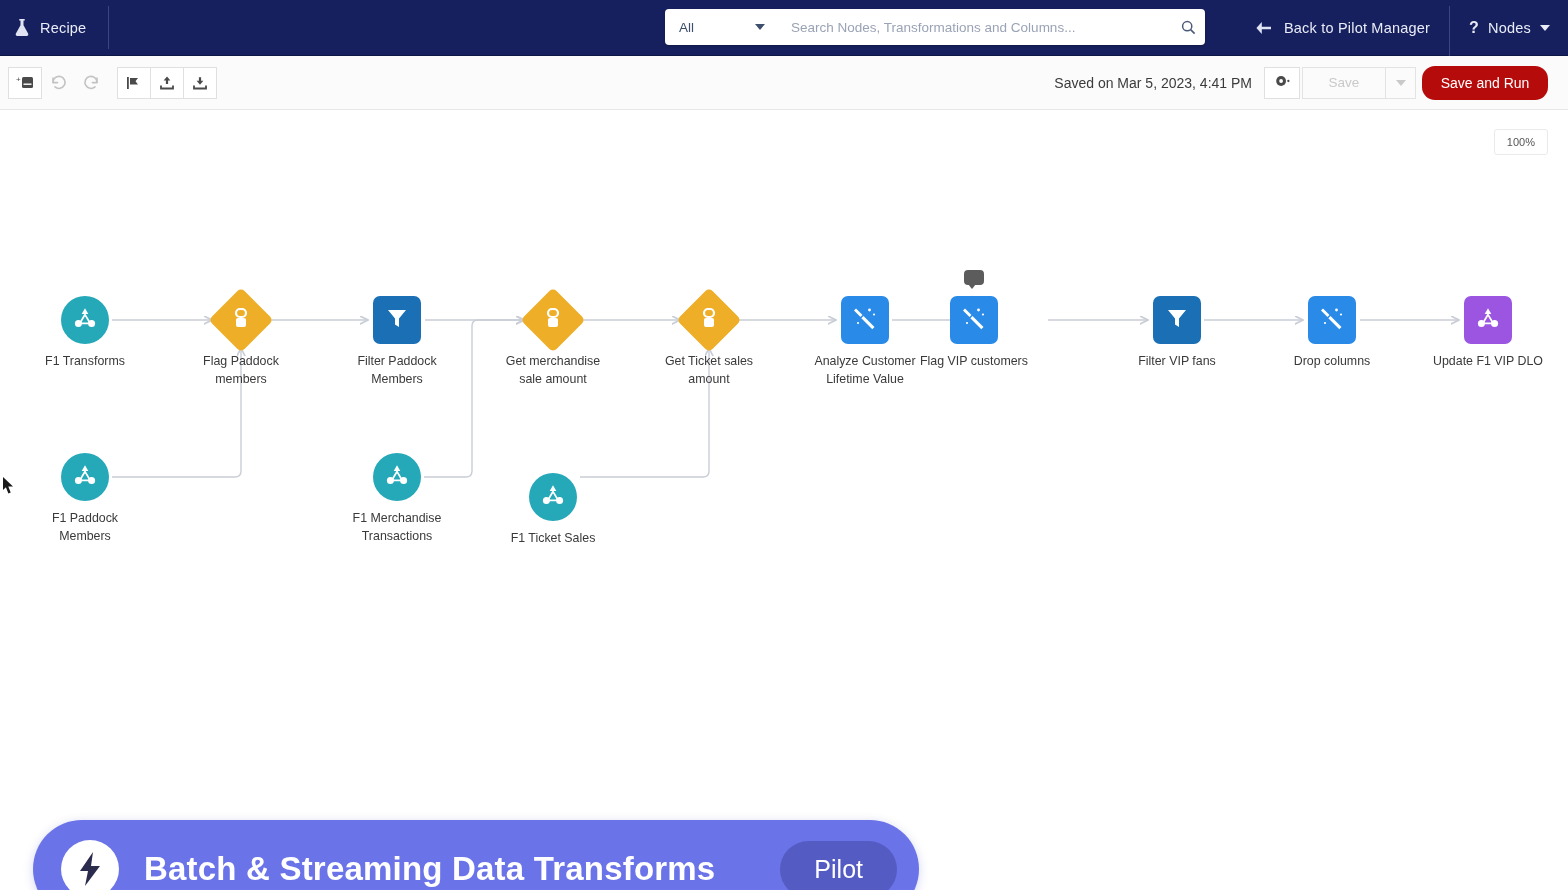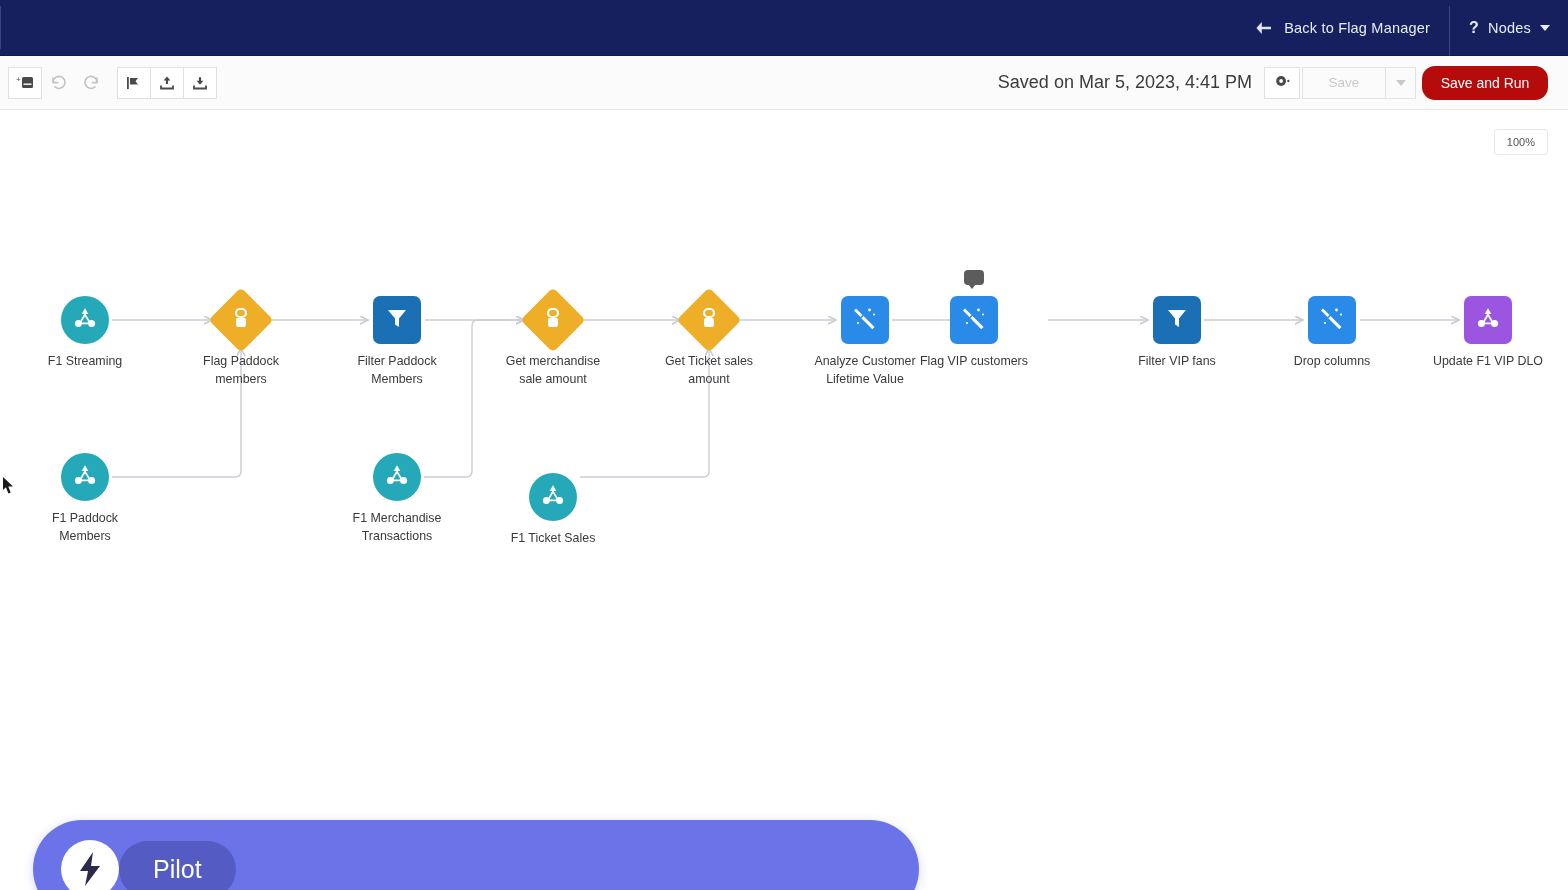--- a/index.html
+++ b/index.html
@@ -87,21 +87,21 @@
     border: 1px solid #e0e0e0; background: #ffffff;
     margin-right: -1px;
     cursor: pointer;
   }
   .tool-btn.plain { border-color: transparent; background: transparent; }
   .tool-btn svg { display: block; }
   .tool-gap { width: 10px; }
 
   .saved-text {
     position: absolute; right: 316px;
-    color: #3b3b3b; font-size: 18px;
+    color: #3b3b3b; font-size: 14px;
   }
   .gear-btn {
     position: absolute; right: 268px;
     width: 36px; height: 32px;
     display:flex; align-items:center; justify-content:center;
     background:#fff; border:1px solid #e0e0e0;
     cursor: pointer;
   }
   .save-btn {
     position: absolute; right: 182px;
@@ -220,32 +220,56 @@
     font-size: 25px;
     border-radius: 34px;
     padding: 14px 34px;
   }
 </style>
 </head>
 <body>
 
 <div class="topnav">
 
+  <div class="nav-cell recipe-cell">
+    <span class="recipe-glyph">
+      <svg width="16" height="18" viewBox="0 0 16 18">
+          <path d="M6.5 1h3v5.2l4.6 8.4A1.6 1.6 0 0 1 12.7 17H3.3a1.6 1.6 0 0 1-1.4-2.4L6.5 6.2V1z" fill="#dfe3f2"></path>
+          <rect x="5.3" y="0" width="5.4" height="1.6" fill="#dfe3f2"></rect>
+        </svg>
+    </span>
+    <span>Recipe</span>
+  </div>
 
   <div class="nav-divider"></div>
 
 
+  <div class="search-wrap">
+    <div class="search-scope">
+      <span>All</span>
+      <span class="caret-down"></span>
+    </div>
+    <div class="search-input-box">
+      <input type="text" placeholder="Search Nodes, Transformations and Columns..." style="">
+    </div>
+    <div class="search-mag">
+      <svg width="15" height="15" viewBox="0 0 15 15">
+          <circle cx="6.2" cy="6.2" r="4.6" fill="none" stroke="#4a5a78" stroke-width="1.5"></circle>
+          <line x1="9.6" y1="9.6" x2="13.6" y2="13.6" stroke="#4a5a78" stroke-width="1.6"></line>
+        </svg>
+    </div>
+  </div>
 
   <div class="nav-cell back-cell">
     <span class="arrow-left">
       <svg width="17" height="14" viewBox="0 0 17 14">
           <path d="M6.8 1L1.4 7l5.4 6V8.2h9.2V5.8H6.8V1z" fill="#dfe3f2"></path>
         </svg>
     </span>
-    <span>Back to Flag Manager</span>
+    <span>Back to Pilot Manager</span>
   </div>
 
   <div class="nav-divider" style="position:absolute;right:118px;top:0;height:100%;"></div>
 
   <div class="nav-cell help-cell">
     <span class="qmark">?</span>
     <span>Nodes</span>
     <span class="chev-small"></span>
   </div>
 </div>
@@ -362,21 +386,21 @@
         <div style="position:relative;">
           <div class="node-shape shape-circle">
             <span><svg width="26" height="26" viewBox="0 0 26 26">
                 <path d="M13 3.2l3.3 5.7h-6.6L13 3.2z" fill="#fff"></path>
                 <circle cx="6.4" cy="18.4" r="3.5" fill="#fff"></circle>
                 <circle cx="19.6" cy="18.4" r="3.5" fill="#fff"></circle>
                 <path d="M13 9.6l5.2 8.8H7.8L13 9.6z" fill="none" stroke="#fff" stroke-width="1.8"></path>
               </svg></span>
           </div>
         </div>
-        <div class="node-label">F1 Streaming</div>
+        <div class="node-label">F1 Transforms</div>
       </div>
       <div class="node" style="left: 241px; top: 186px;">
         <div style="position:relative;">
           <div class="diamond-wrap">
             <div class="shape-diamond"></div>
             <div class="diamond-icon">
               <span><svg width="22" height="24" viewBox="0 0 22 24">
                   <rect x="6" y="3" width="10" height="8" rx="4" fill="none" stroke="#fff" stroke-width="2.2"></rect>
                   <rect x="6" y="12" width="10" height="9" rx="2" fill="#fff"></rect>
                 </svg></span>
@@ -535,15 +559,16 @@
         <path d="M1 1l10 9.5H6.3l2.4 6-2.3 1-2.5-6.2L1 14V1z" fill="#1a1a1a"></path>
       </svg>
   </span>
 
   <div class="banner">
     <span class="bolt-circle">
       <svg width="30" height="36" viewBox="0 0 30 36">
           <path d="M18 1L5 20h8l-3 15L25 15h-9l2-14z" fill="#2b2b4e"></path>
         </svg>
     </span>
+    <span class="banner-title">Batch &amp; Streaming Data Transforms</span>
     <span class="pilot-badge">Pilot</span>
   </div>
 </div>
 
 </body></html>

